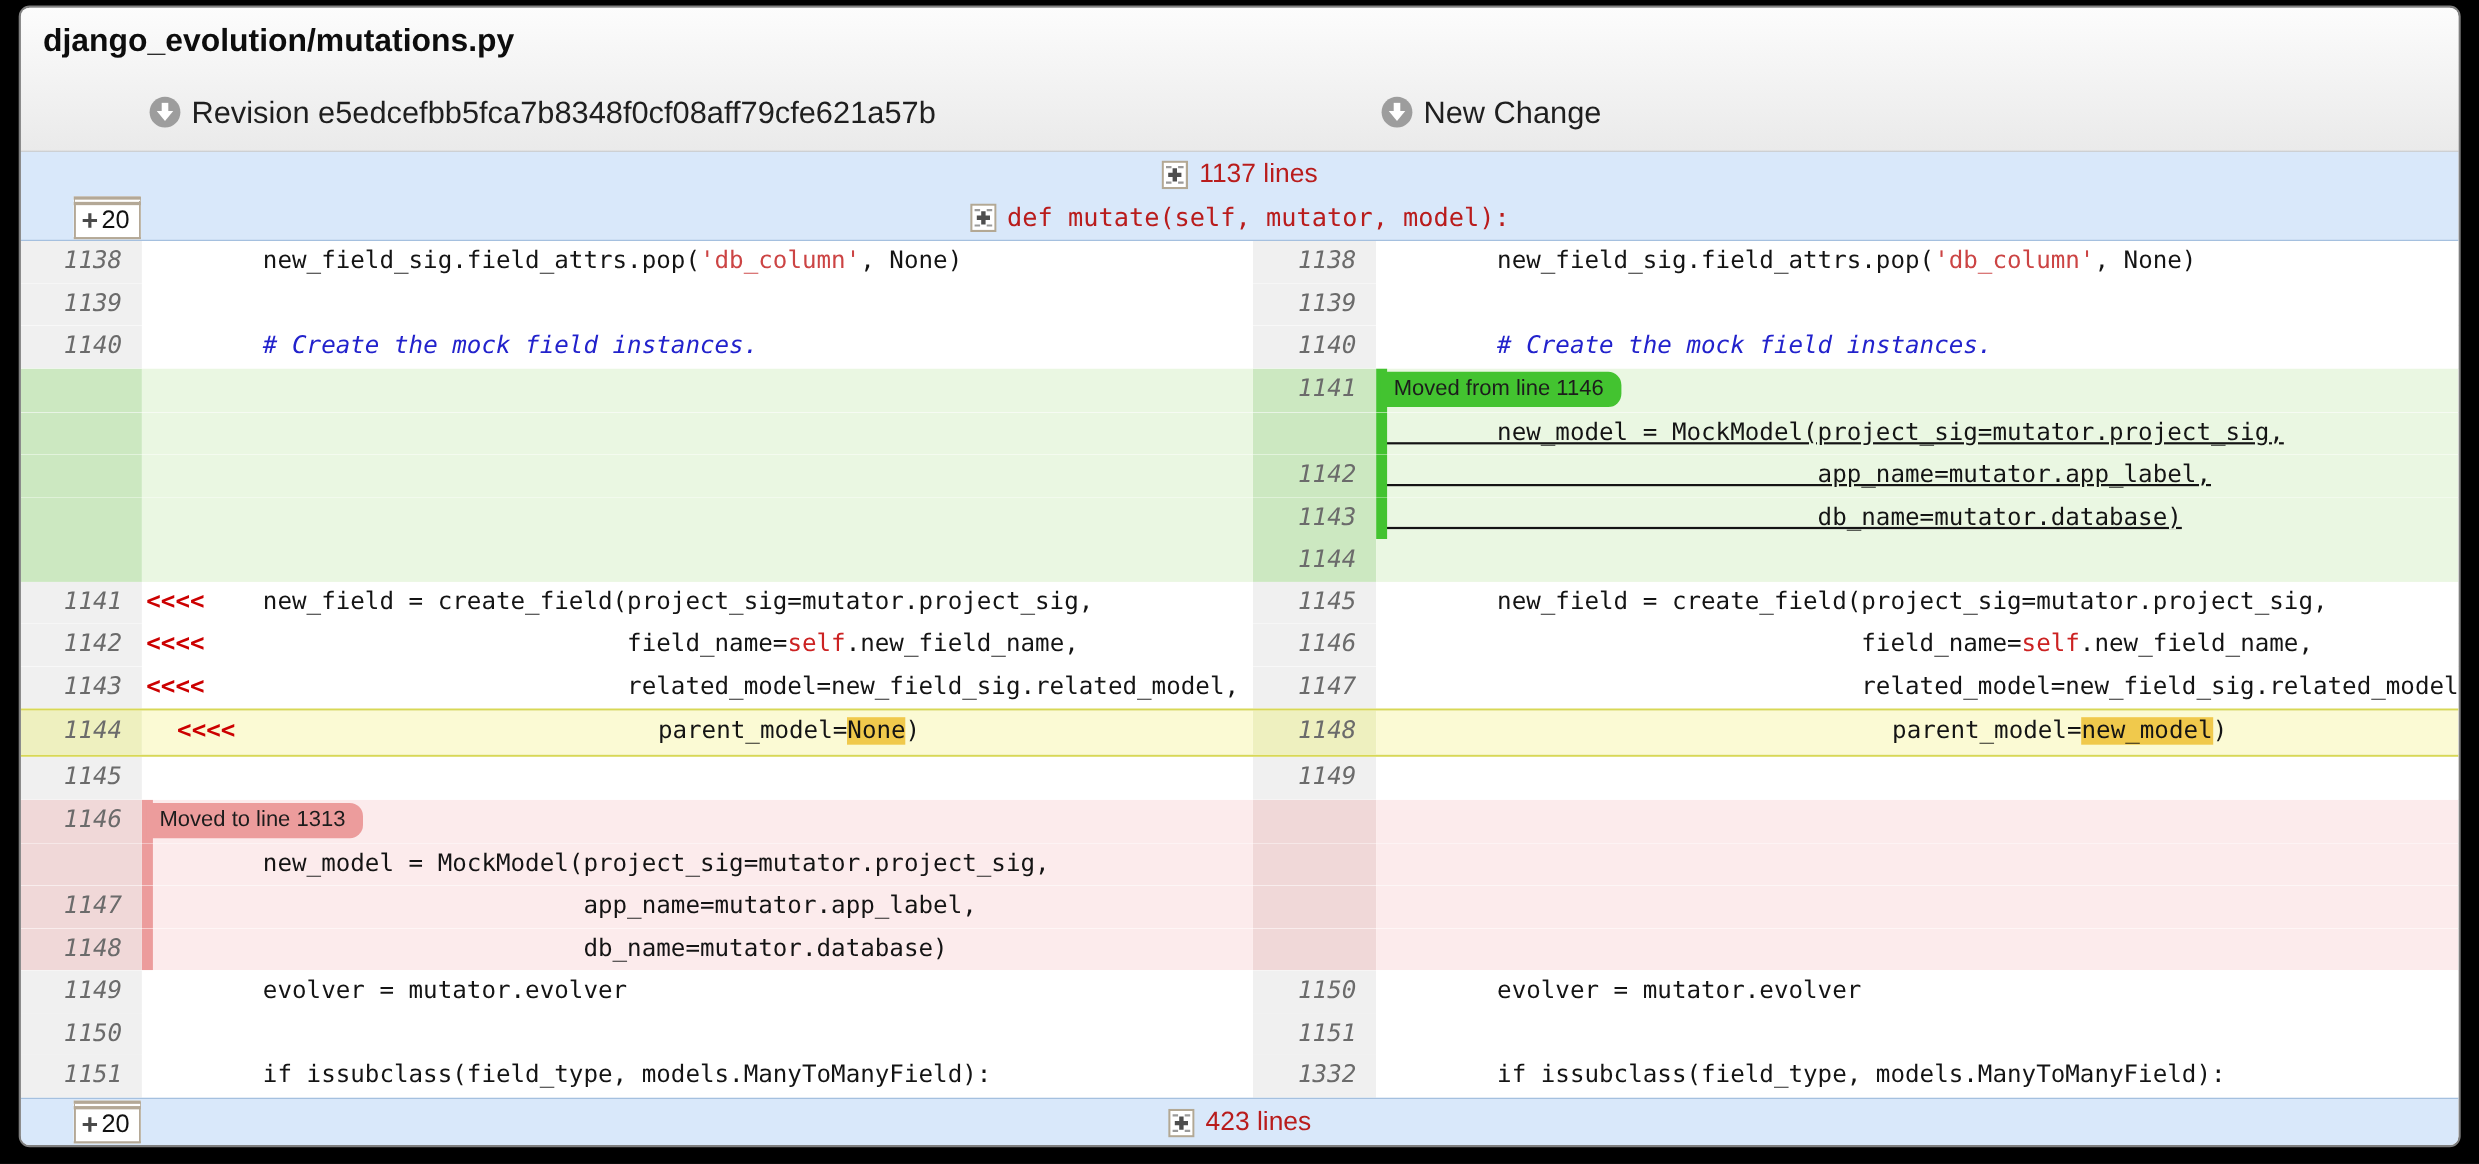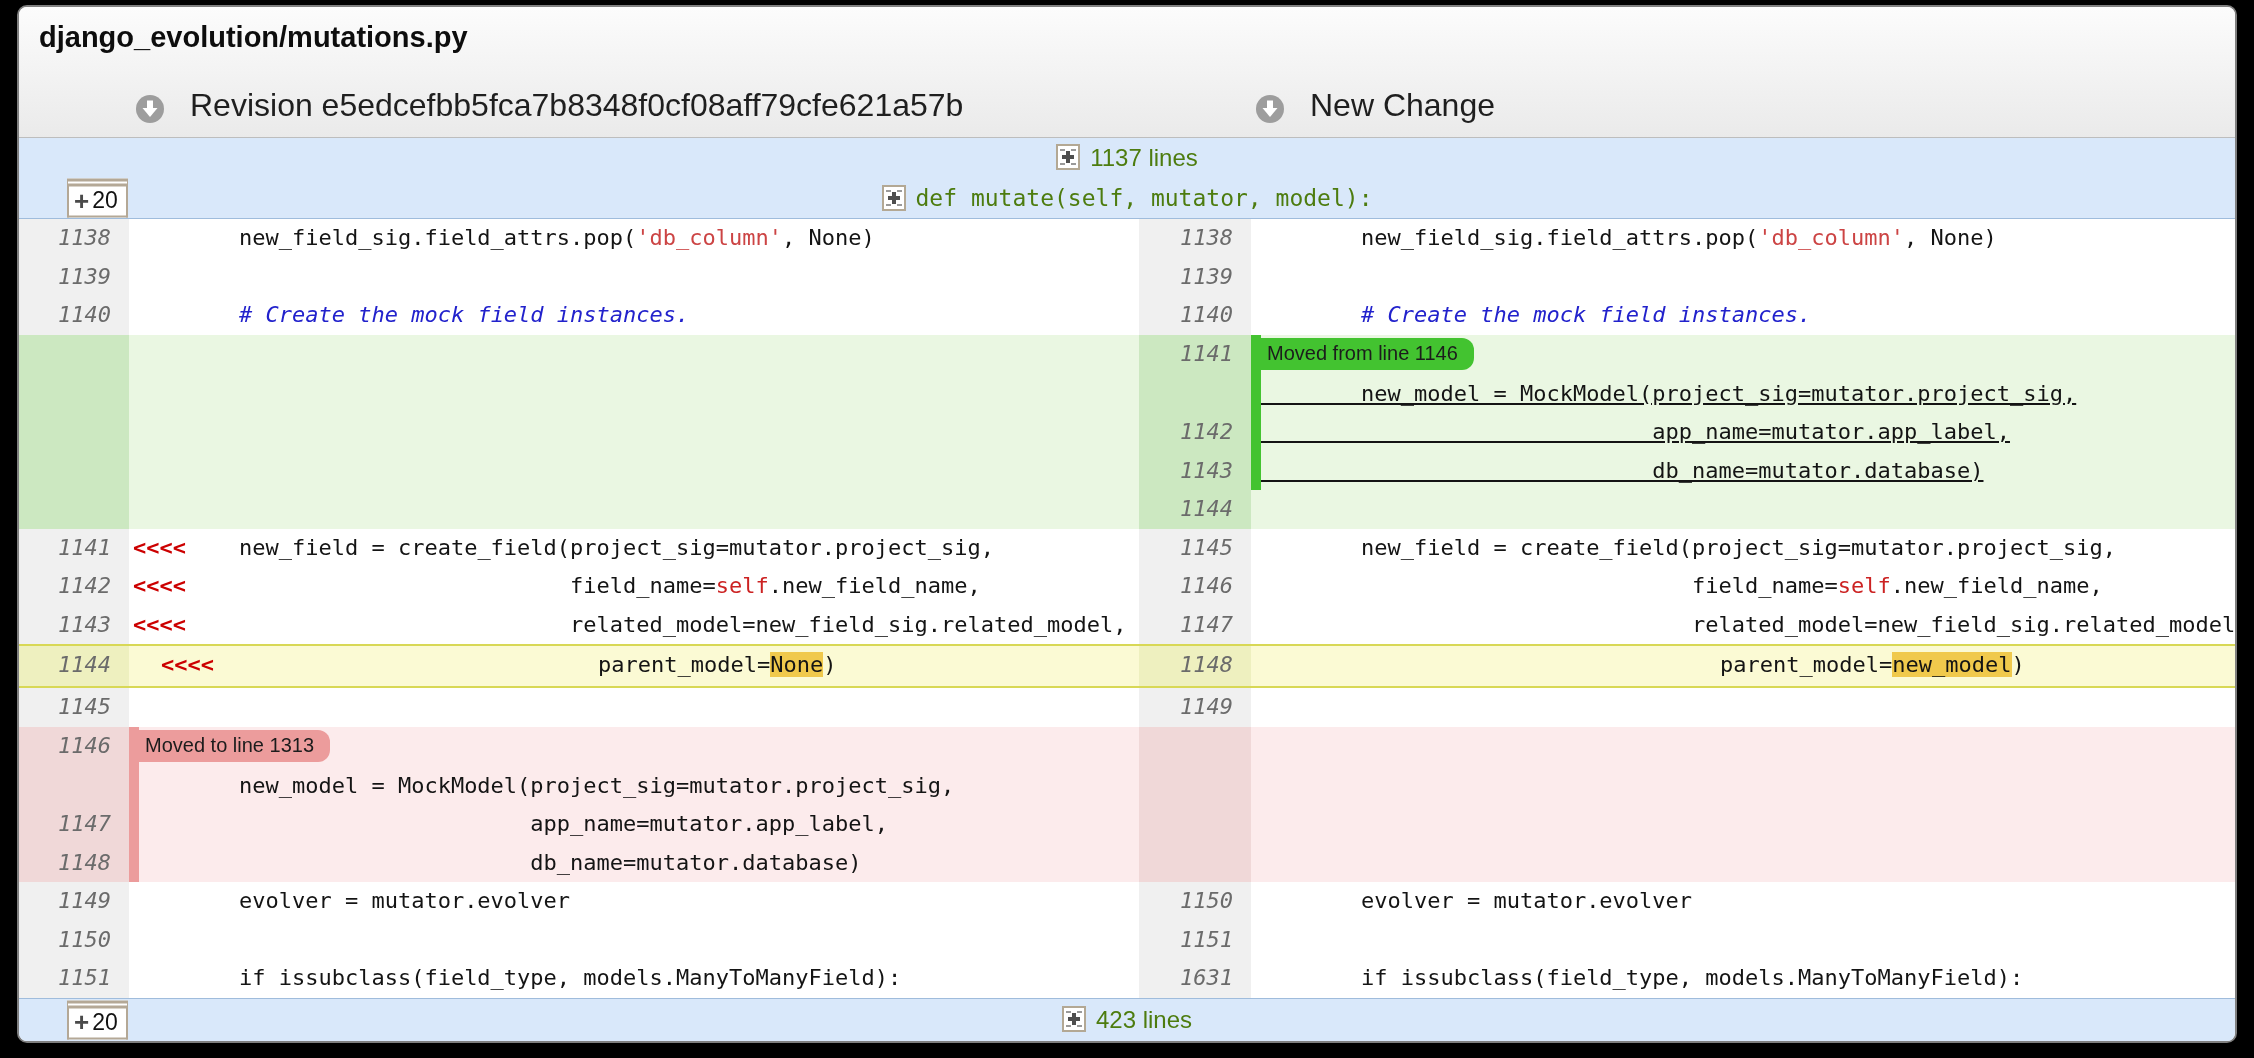--- a/index.html
+++ b/index.html
@@ -6,33 +6,33 @@
   body{width:2254px;height:1058px;position:relative;overflow:hidden;
        font-family:"Liberation Sans",sans-serif;}
 
   .panel{position:absolute;left:17px;top:5px;width:2220px;box-sizing:border-box;
          background:#fff;border:2px solid #7f7f7f;border-radius:10px;overflow:hidden;}
 
   
   .file-header{height:130px;background:linear-gradient(#fcfcfc,#eaeaea);
                border-bottom:1px solid #bdbdbd;position:relative;}
   .file-title{position:absolute;left:20px;top:14px;font-size:29px;font-weight:bold;color:#0d0d0d;}
-  .rev-item{position:absolute;top:80px;display:flex;align-items:flex-end;gap:25px;
-            font-size:32px;color:#1f1f1f;}
+  .rev-item{position:absolute;top:80px;display:flex;align-items:flex-start;gap:9px;
+            font-size:28px;color:#1f1f1f;}
   .rev-left{left:116px;}
   .rev-right{left:1236px;}
   .circle-icon{width:30px;height:30px;display:inline-block;}
 
   
   .expand-band{background:var(--expand-band-bg,#d9e8fa);position:relative;}
   .expand-band.top{border-bottom:1px solid #9fbcdc;}
   .expand-band.bottom{border-top:1px solid #9fbcdc;height:42px;}
   .expand-row{height:40px;position:relative;display:flex;align-items:center;justify-content:center;}
   .expand-band.bottom .expand-row{height:42px;}
-  .expand-center{display:inline-flex;align-items:flex-start;gap:10px;font-size:24px;color:#4d7c0f;}
+  .expand-center{display:inline-flex;align-items:flex-end;gap:10px;font-size:24px;color:#b91c1c;}
   .expand-center.mono{font-family:"DejaVu Sans Mono",monospace;font-size:23px;}
   .expand-icon{width:24px;height:26px;display:inline-block;cursor:pointer;}
   .expand20{position:absolute;left:48px;top:50%;transform:translateY(-50%);
             display:inline-flex;align-items:center;gap:3px;background:#fff;
             border:2px solid #b4a896;border-top:8px double #b4a896;
             padding:0 8px 2px 5px;font-size:23px;color:#111;cursor:pointer;
             font-family:"Liberation Sans",sans-serif;}
   .plus-glyph{font-weight:bold;font-size:26px;color:#4a4a4a;line-height:20px;}
 
   
@@ -260,21 +260,21 @@
       </div>
       <div class="row">
         <div class="gut left bg-eq">1150</div>
         <div class="code left bg-eq"></div>
         <div class="gut right bg-eq">1151</div>
         <div class="code right bg-eq"></div>
       </div>
       <div class="row">
         <div class="gut left bg-eq">1151</div>
         <div class="code left bg-eq"><span class="seg">        if issubclass(field_type, models.ManyToManyField):</span></div>
-        <div class="gut right bg-eq">1631</div>
+        <div class="gut right bg-eq">1332</div>
         <div class="code right bg-eq"><span class="seg">        if issubclass(field_type, models.ManyToManyField):</span></div>
       </div>
     </div>
 
   <div class="expand-band bottom">
     <div class="expand-row">
       <button class="expand20">
         <span class="plus-glyph">+</span>
           <span>20</span>
       </button>

